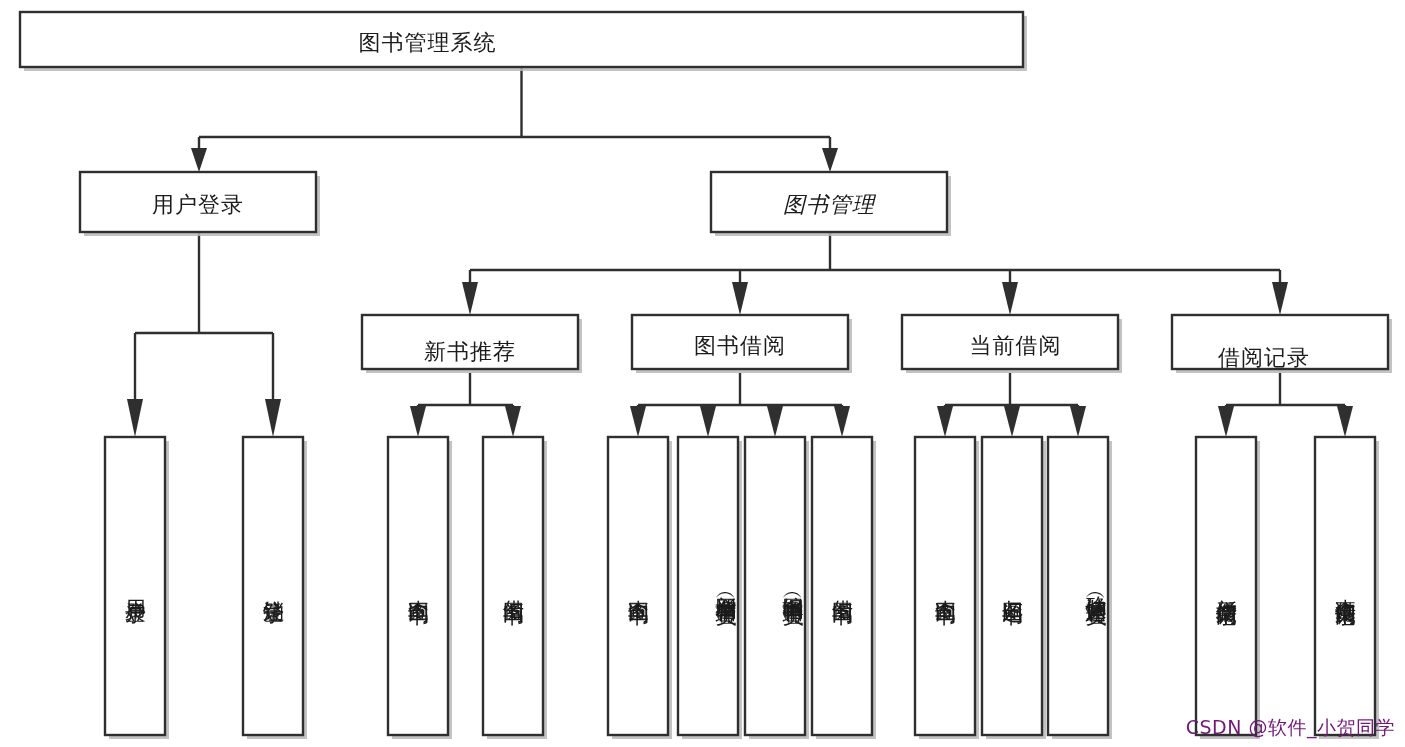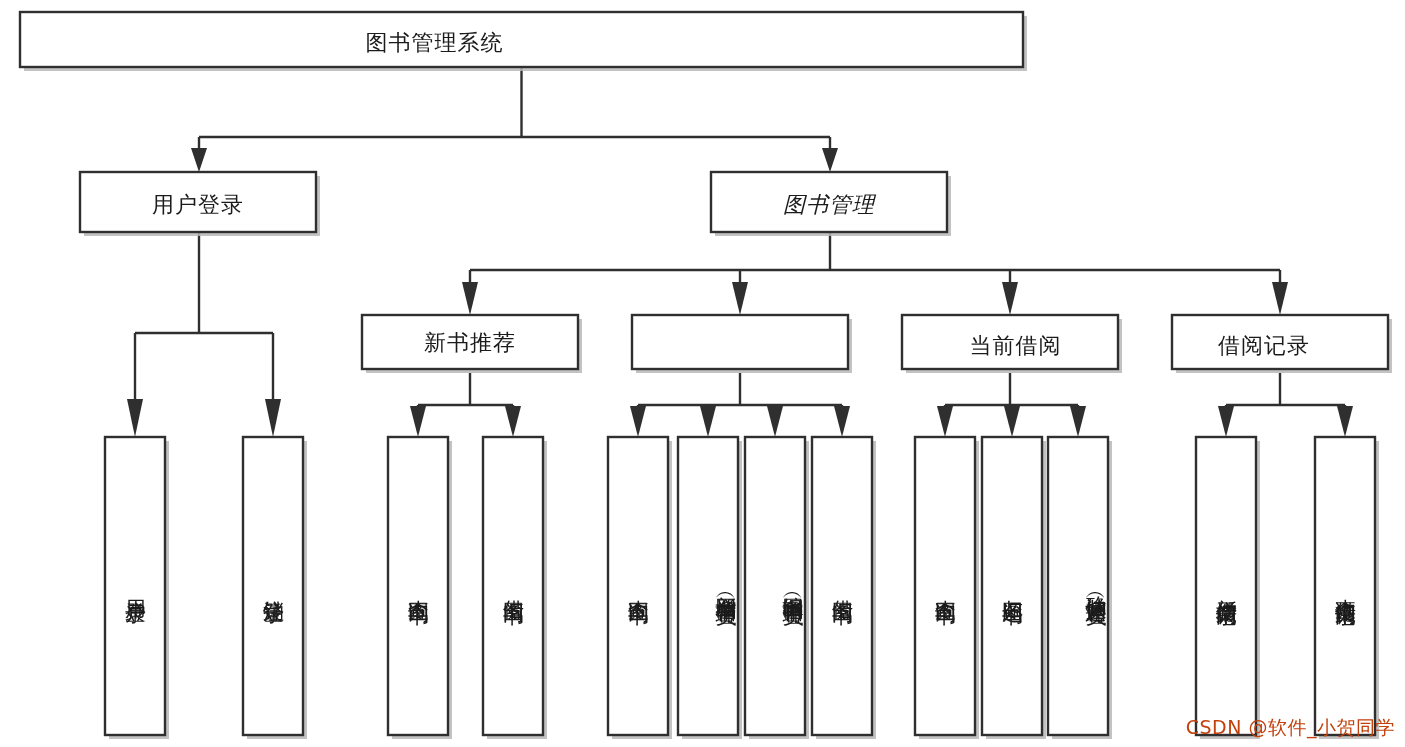--- a/index.html
+++ b/index.html
@@ -69,21 +69,21 @@
     white-space: nowrap;
     text-align: center;
     pointer-events: none;
   }
   #watermark {
     position: absolute;
     right: 10px;
     bottom: 6px;
     font-family: "DejaVu Sans", "Liberation Sans", sans-serif;
     font-size: 19px;
-    color: #c2410c;
+    color: #701a75;
     letter-spacing: 0.5px;
     white-space: nowrap;
     pointer-events: none;
   }
 </style>
 </head>
 <body>
 
 <div id="diagram-root">
 
@@ -211,28 +211,29 @@
       <rect class="node-box" x="1048" y="437" width="60" height="298"></rect>
 
       <rect class="node-shadow" x="1200" y="441" width="60" height="298"></rect>
       <rect class="node-box" x="1196" y="437" width="60" height="298"></rect>
 
       <rect class="node-shadow" x="1319" y="441" width="60" height="298"></rect>
       <rect class="node-box" x="1315" y="437" width="60" height="298"></rect>
     </g>
   </svg>
 
-  <div class="hlabel" style="left:20px; top:28px; width:815px;padding-left:7px;">图书管理系统</div>
+  <div class="hlabel" style="left:20px; top:28px; width:815px;">图书管理系统</div>
 
   <div class="hlabel" style="left:80px; top:190px; width:236px;">用户登录</div>
   <div class="hlabel" style="left:711px; top:190px; width:236px;font-style:italic;">图书管理</div>
 
-  <div class="hlabel" style="left:362px; top:328px; width:216px;">新书推荐</div>
+  <div class="hlabel" style="left:362px; top:337px; width:216px;">新书推荐</div>
+  <div class="hlabel" style="left:632px; top:331px; width:216px;">图书借阅</div>
   <div class="hlabel" style="left:902px; top:331px; width:227px;">当前借阅</div>
-  <div class="hlabel" style="left:1172px; top:331px; width:184px;">借阅记录</div>
+  <div class="hlabel" style="left:1172px; top:343px; width:184px;">借阅记录</div>
 
   <div class="vlabel" style="left:105px; top:437px; width:60px; height:298px; display:flex; align-items:center; justify-content:center;">用户登录</div>
   <div class="vlabel" style="left:243px; top:437px; width:60px; height:298px; display:flex; align-items:center; justify-content:center;">注销登录</div>
 
   <div class="vlabel" style="left:388px; top:437px; width:60px; height:298px; display:flex; align-items:center; justify-content:center;">查询图书</div>
   <div class="vlabel" style="left:483px; top:437px; width:60px; height:298px; display:flex; align-items:center; justify-content:center;">借阅图书</div>
 
   <div class="vlabel" style="left:608px; top:437px; width:60px; height:298px; display:flex; align-items:center; justify-content:center;">查询图书</div>
   <div class="vlabel" style="left:678px; top:441px; width:60px; height:290px; display:flex; align-items:flex-start; justify-content:center;">新增图书（管理员）</div>
   <div class="vlabel" style="left:745px; top:441px; width:60px; height:290px; display:flex; align-items:flex-start; justify-content:center;">编辑图书（管理员）</div>

